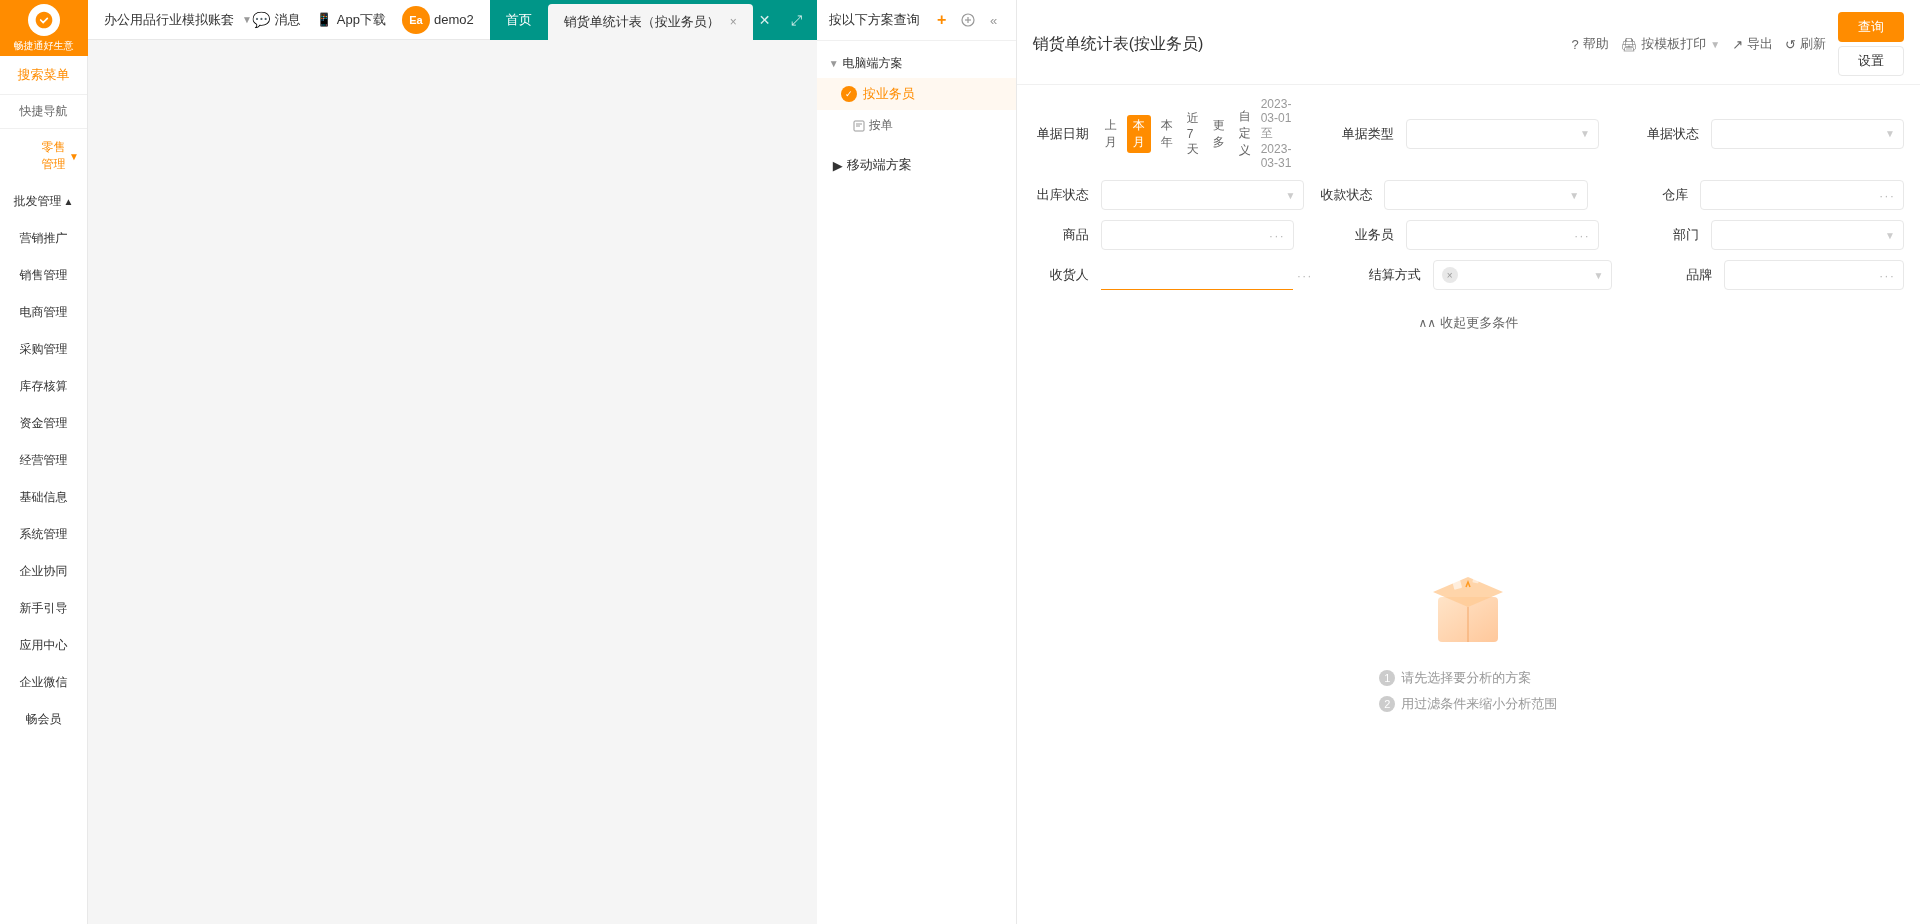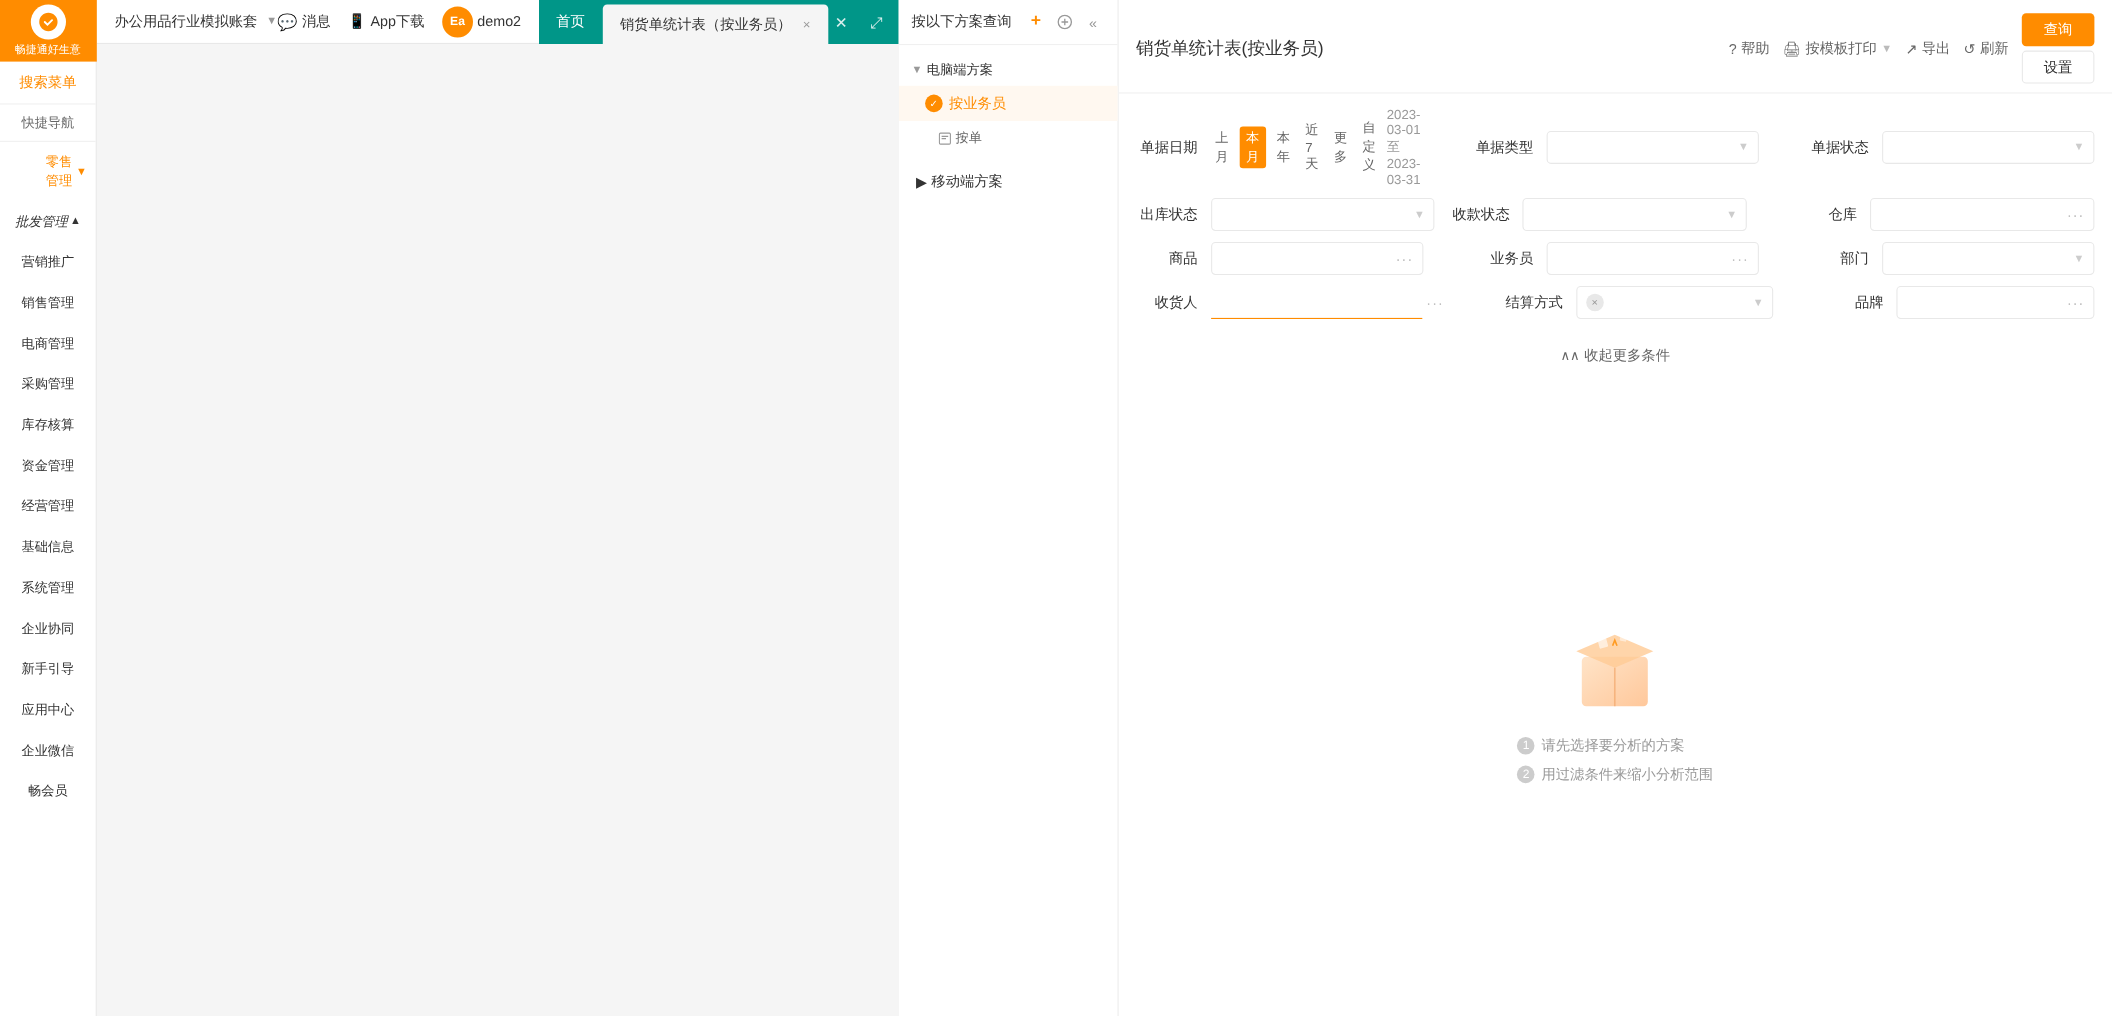--- a/index.html
+++ b/index.html
@@ -472,21 +472,21 @@
   <div class="sidebar-quick-nav">
     <div style="font-size:12px;color:#666;">快捷导航</div>
   </div>
 
   <div class="sidebar-nav-item has-arrow active">
     <span style="font-size:12px;margin-left:32px;">零售管理</span>
     <span class="arrow-icon">▼</span>
   </div>
 
   <div class="sidebar-nav-item has-arrow">
-    <span style="font-size:12px;font-style:italic;">批发管理</span>
+    <span style="font-size:12px;">批发管理</span>
     <span class="arrow-icon">▲</span>
   </div>
 
   <div class="sidebar-nav-item">
     <span>营销推广</span>
   </div>
 
   <div class="sidebar-nav-item">
     <span>销售管理</span>
   </div>

